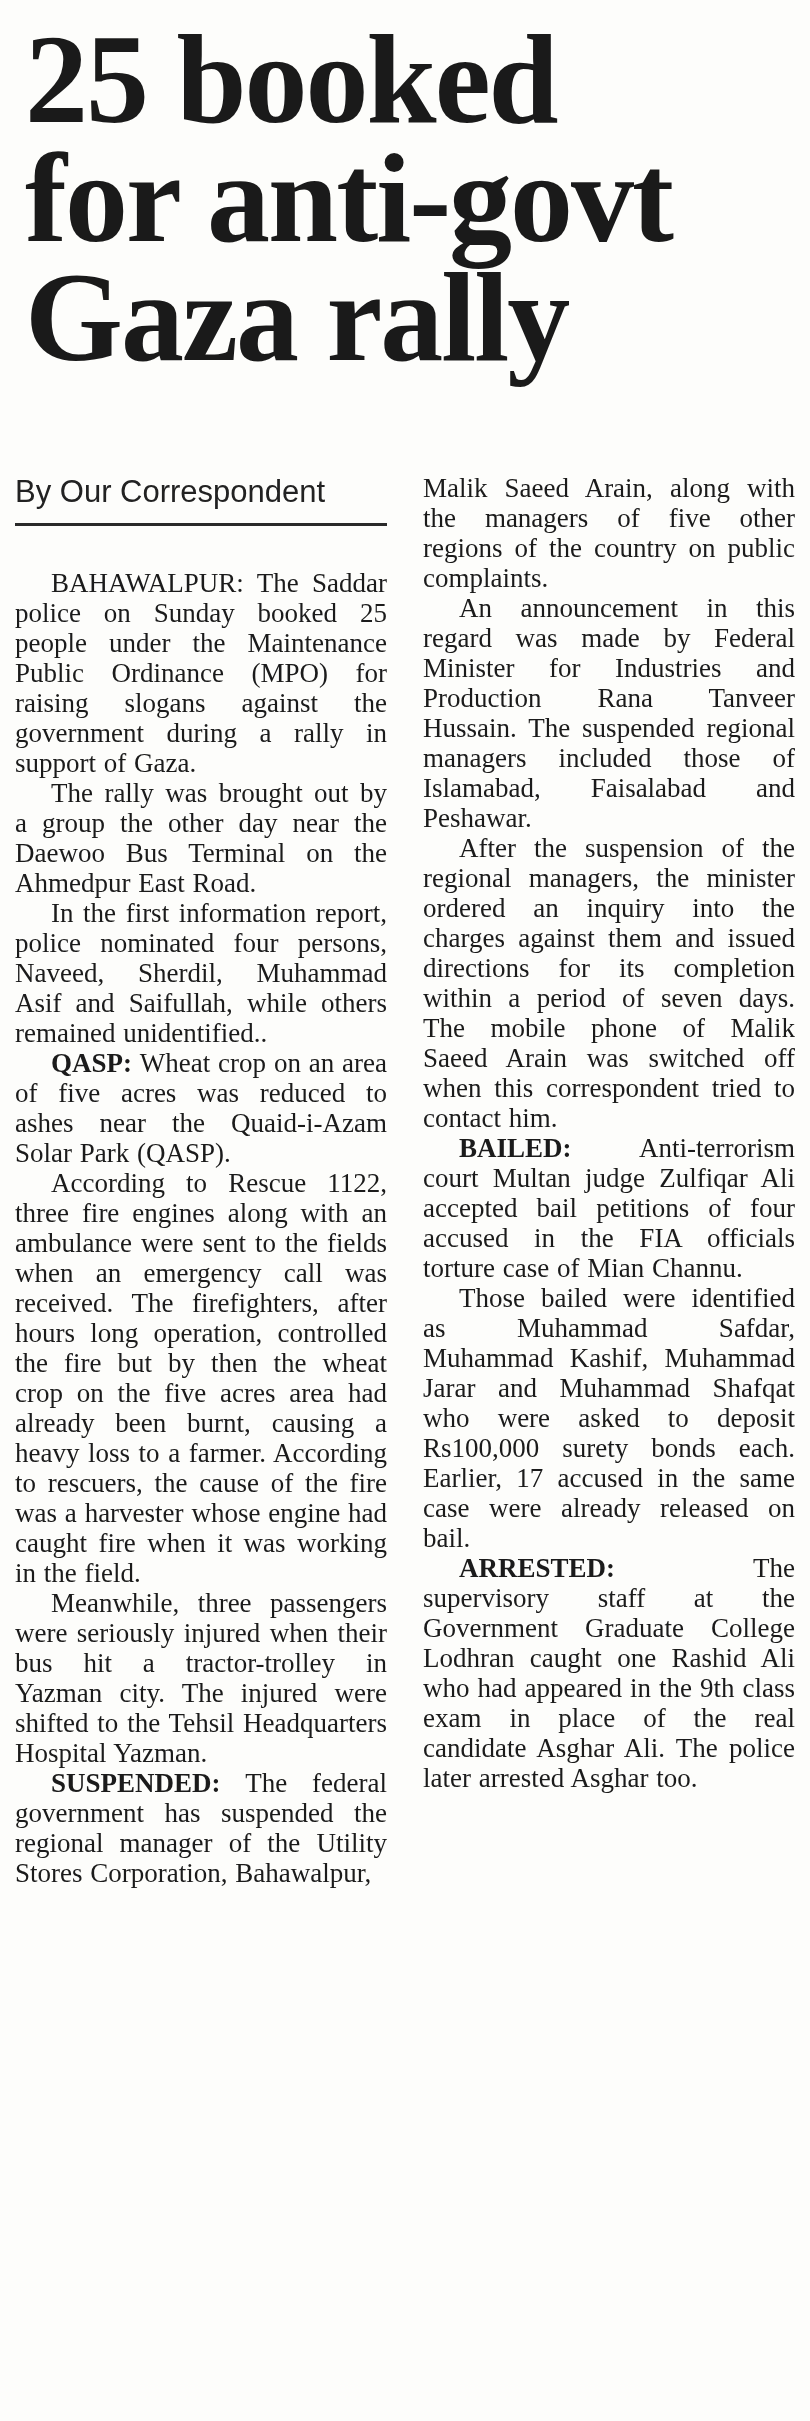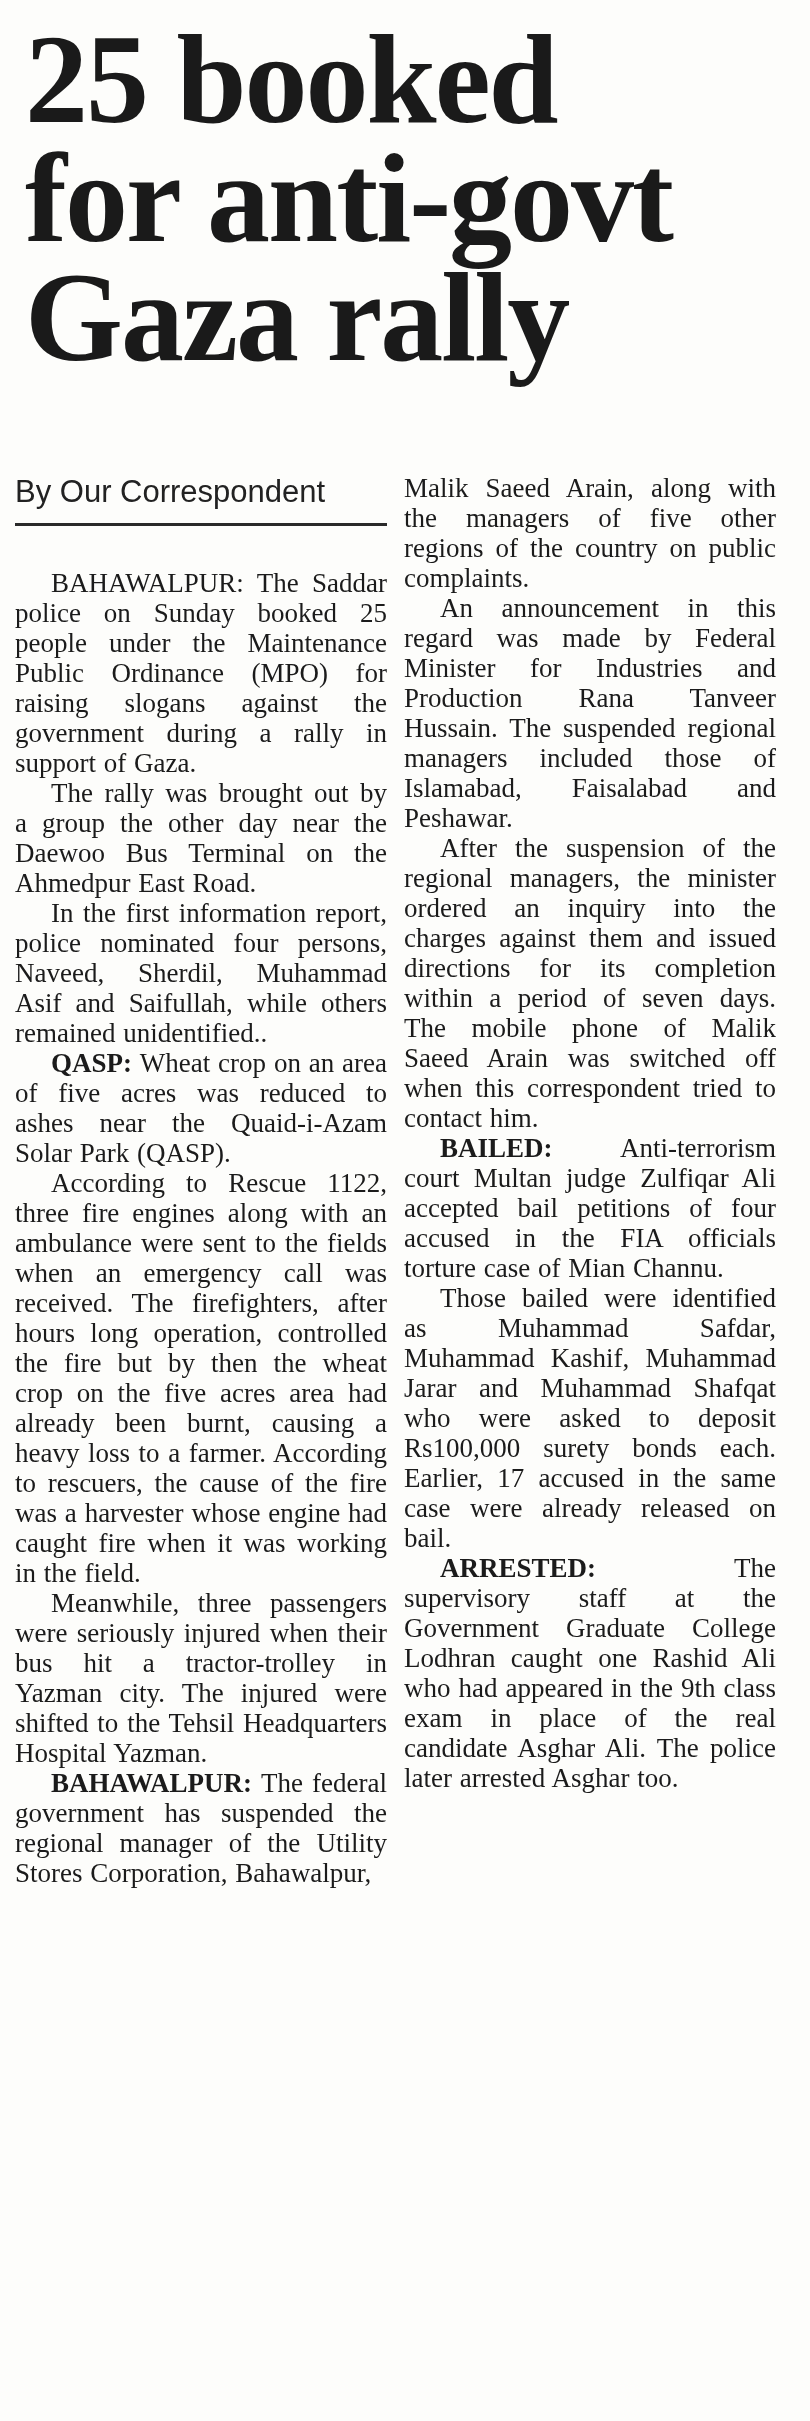--- a/index.html
+++ b/index.html
@@ -27,21 +27,21 @@
     font-size: 126px;
     line-height: 119px;
     letter-spacing: -2px;
     color: #1a1a1a;
   }
   .hl-line {
     white-space: nowrap;
   }
   .body-grid {
     display: flex;
-    gap: 17px;
+    gap: 36px;
     margin-top: 96px;
   }
   .col {
     width: 372px;
     flex: 0 0 372px;
   }
   .byline-wrap {
     font-family: "Liberation Sans", "DejaVu Sans", sans-serif;
     font-size: 31px;
     line-height: 38px;
@@ -85,21 +85,21 @@
       <div class="byline-wrap">
         <span>By Our Correspondent</span>
       </div>
       <div class="paras" id="col-left">
           <p>BAHAWALPUR: The Saddar police on Sunday booked 25 people under the Maintenance Public Ordinance (MPO) for raising slogans against the government during a rally in support of Gaza.</p>
           <p>The rally was brought out by a group the other day near the Daewoo Bus Terminal on the Ahmedpur East Road.</p>
           <p>In the first information report, police nominated four persons, Naveed, Sherdil, Muhammad Asif and Saifullah, while others remained unidentified..</p>
           <p><b class="lead">QASP: </b>Wheat crop on an area of five acres was reduced to ashes near the Quaid-i-Azam Solar Park (QASP).</p>
           <p>According to Rescue 1122, three fire engines along with an ambulance were sent to the fields when an emergency call was received. The firefighters, after hours long operation, controlled the fire but by then the wheat crop on the five acres area had already been burnt, causing a heavy loss to a farmer. According to rescuers, the cause of the fire was a harvester whose engine had caught fire when it was working in the field.</p>
           <p>Meanwhile, three passengers were seriously injured when their bus hit a tractor-trolley in Yazman city. The injured were shifted to the Tehsil Headquarters Hospital Yazman.</p>
-          <p><b class="lead">BAHAWALPUR: </b>The federal government has suspended the regional manager of the Utility Stores Corporation, Bahawalpur,</p>
+          <p><b class="lead">SUSPENDED: </b>The federal government has suspended the regional manager of the Utility Stores Corporation, Bahawalpur,</p>
         </div>
     </div>
 
     <div class="col">
       <div class="paras" id="col-right">
           <p class="no-indent">Malik Saeed Arain, along with the managers of five other regions of the country on public complaints.</p>
           <p>An announcement in this regard was made by Federal Minister for Industries and Production Rana Tanveer Hussain. The suspended regional managers included those of Islamabad, Faisalabad and Peshawar.</p>
           <p>After the suspension of the regional managers, the minister ordered an inquiry into the charges against them and issued directions for its completion within a period of seven days. The mobile phone of Malik Saeed Arain was switched off when this correspondent tried to contact him.</p>
           <p><b class="lead">BAILED: </b>Anti-terrorism court Multan judge Zulfiqar Ali accepted bail petitions of four accused in the FIA officials torture case of Mian Channu.</p>
           <p>Those bailed were identified as Muhammad Safdar, Muhammad Kashif, Muhammad Jarar and Muhammad Shafqat who were asked to deposit Rs100,000 surety bonds each. Earlier, 17 accused in the same case were already released on bail.</p>

